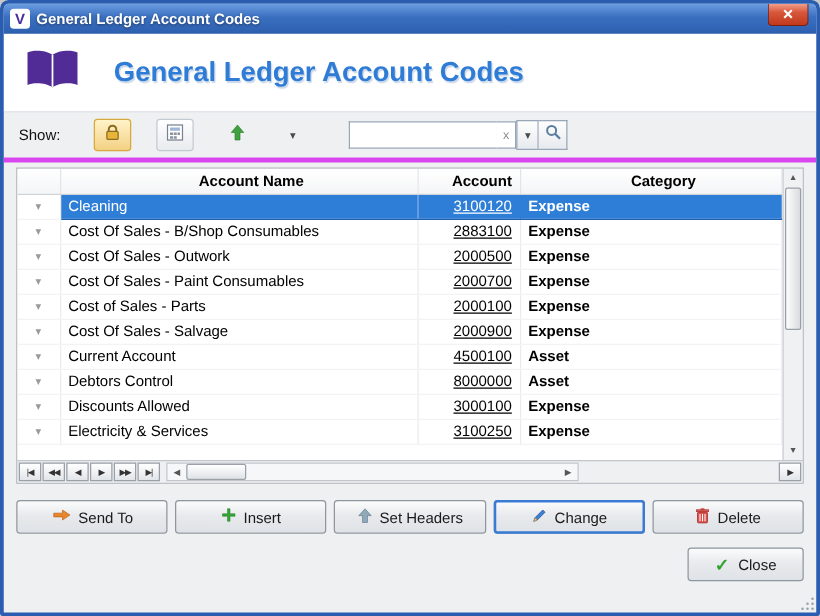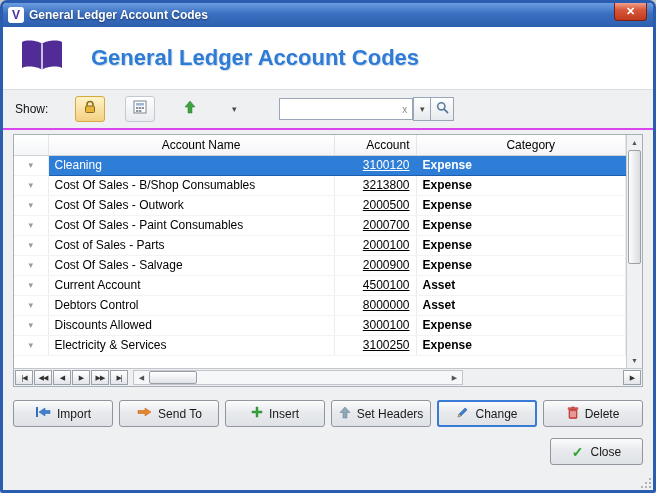--- a/index.html
+++ b/index.html
@@ -53,21 +53,21 @@
   .banner-title {
     margin-left: 26px;
     font-size: 22px; font-weight: bold; color: #2e7cd6;
     text-shadow: 1px 1px 1px #c9d6e8;
   }
   
   .toolbar {
     height: 40px; flex: 0 0 40px;
     display: flex; align-items: center;
     padding: 16px 12px; gap: 20px;
-    border-bottom: 2px solid #d946ef;
+    border-bottom: 4px solid #d946ef;
   }
   .show-label { font-size: 12px; color: #111; margin-right: 7px; }
   .tbtn {
     width: 30px; height: 26px;
     display: flex; align-items: center; justify-content: center;
     border: 1px solid transparent; border-radius: 3px; cursor: pointer;
   }
   .tbtn.lock   { background: linear-gradient(#fff3c9, #f3d183); border-color: #d8a93f; }
   .tbtn.calc   { background: linear-gradient(#ffffff, #e8ebef); border-color: #c4cad2; }
   .tbtn.narrow { width: 18px; }
@@ -100,21 +100,21 @@
   
   .grid {
     margin: 4px 10px 0; height: 253px; flex: 0 0 253px;
     border: 1px solid #a8aeb6; background: #fff;
     display: flex; flex-direction: column;
   }
   .grid-inner { height: 233px; display: flex; }
   .table-area { width: 612px; overflow: hidden; background: #fff; }
   table { border-collapse: collapse; table-layout: fixed; width: 612px; font-size: 12px; }
   th {
-    height: 20px; font-weight: normal; color: #000;
+    height: 20px; font-weight: bold; color: #000;
     background: linear-gradient(#ffffff, #f4f5f7);
     border-bottom: 1px solid #cfd3d8; border-right: 1px solid #e3e5e8;
     text-align: center; white-space: nowrap; overflow: hidden; padding-left: 20px;
   }
   th.h-acct { text-align: right; padding-right: 6px; }
   td {
     height: 20px;
     border-right: 1px solid #ececec; border-bottom: 1px solid #f3f3f3;
     white-space: nowrap; overflow: hidden;
   }
@@ -307,21 +307,21 @@
   <tr class="selected">
     <td class="c-exp">▾</td>
     <td class="c-name">Cleaning</td>
     <td class="c-acct">3100120</td>
     <td class="c-cat">Expense</td>
   </tr>
 
   <tr>
     <td class="c-exp">▾</td>
     <td class="c-name">Cost Of Sales - B/Shop Consumables</td>
-    <td class="c-acct">3213800</td>
+    <td class="c-acct">2883100</td>
     <td class="c-cat">Expense</td>
   </tr>
 
   <tr>
     <td class="c-exp">▾</td>
     <td class="c-name">Cost Of Sales - Outwork</td>
     <td class="c-acct">2000500</td>
     <td class="c-cat">Expense</td>
   </tr>
 
@@ -421,29 +421,20 @@
       </div>
 
       <div class="nav-spacer"></div>
       <div class="nav-btn">
         <span>▶</span>
       </div>
     </div>
   </div>
 
   <div class="actions">
-    <div class="abtn">
-      <span>
-        <svg width="16" height="12" viewBox="0 0 16 12">
-          <rect x="1" y="1" width="2" height="10" fill="#2f6fc4"></rect>
-          <path d="M4 6 L10 2 V4.5 H15 V7.5 H10 V10 Z" fill="#3f7fd4" stroke="#235a9e" stroke-width="0.5"></path>
-        </svg>
-      </span>
-      <span>Import</span>
-    </div>
 
     <div class="abtn">
       <span>
         <svg width="16" height="12" viewBox="0 0 16 12">
           <path d="M15 6 L9 2 V4.5 H2 V7.5 H9 V10 Z" fill="#e8842c" stroke="#b85e12" stroke-width="0.5"></path>
         </svg>
       </span>
       <span>Send To</span>
     </div>
 

